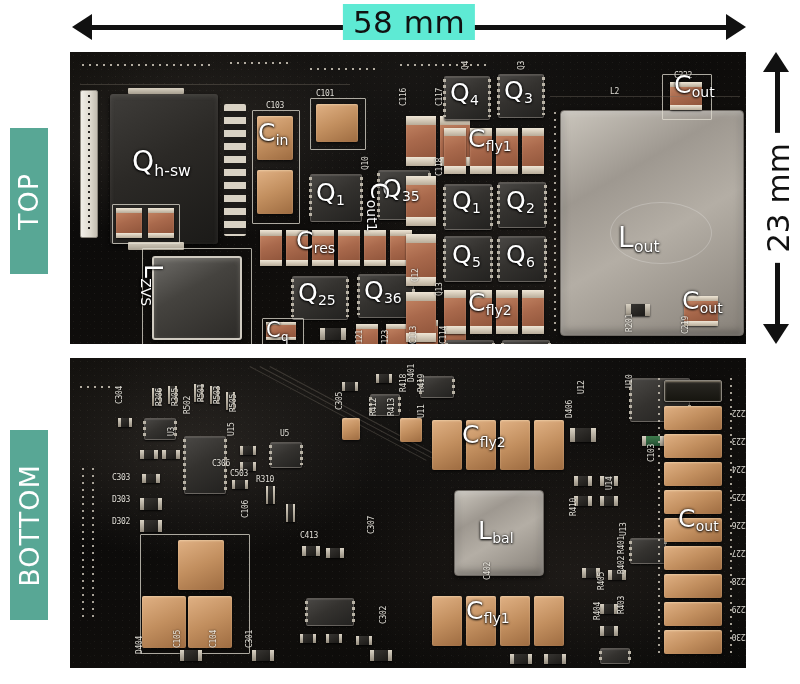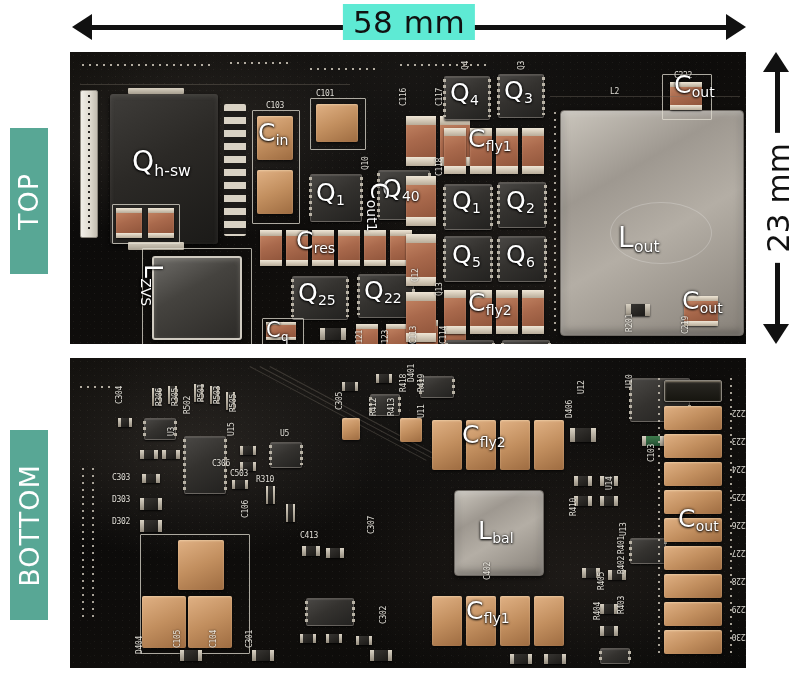--- a/index.html
+++ b/index.html
@@ -255,21 +255,21 @@
   <div class="silk" style="left:540px;top:36px;">L2</div>
   <div class="silk" style="left:604px;top:20px;">C222</div>
 
   <div class="olabel lg" style="left:62px;top:96px;">
     <span>Q</span><sub>h-sw</sub></div>
   <div class="olabel" style="left:188px;top:68px;">
     <span>C</span><sub>in</sub></div>
   <div class="olabel" style="left:246px;top:128px;">
     <span>Q</span><sub>1</sub></div>
   <div class="olabel" style="left:312px;top:124px;">
-    <span>Q</span><sub>40</sub></div>
+    <span>Q</span><sub>35</sub></div>
   <div class="olabel" style="left:226px;top:176px;">
     <span>C</span><sub>res</sub></div>
   <div class="olabel" style="left:322px;top:130px;transform:rotate(90deg);transform-origin:left top;">
     <span>C</span><sub>out1</sub></div>
   <div class="olabel" style="left:380px;top:28px;">
     <span>Q</span><sub>4</sub></div>
   <div class="olabel" style="left:434px;top:26px;">
     <span>Q</span><sub>3</sub></div>
   <div class="olabel" style="left:398px;top:74px;">
     <span>C</span><sub>fly1</sub></div>
@@ -283,21 +283,21 @@
     <span>Q</span><sub>6</sub></div>
   <div class="olabel lg" style="left:548px;top:172px;">
     <span>L</span><sub>out</sub></div>
   <div class="olabel" style="left:604px;top:20px;">
     <span>C</span><sub>out</sub></div>
   <div class="olabel" style="left:96px;top:212px;transform:rotate(90deg);transform-origin:left top;">
     <span>L</span><sub>ZVS</sub></div>
   <div class="olabel" style="left:228px;top:228px;">
     <span>Q</span><sub>25</sub></div>
   <div class="olabel" style="left:294px;top:226px;">
-    <span>Q</span><sub>22</sub></div>
+    <span>Q</span><sub>36</sub></div>
   <div class="olabel sm" style="left:196px;top:268px;">
     <span>C</span><sub>q</sub></div>
   <div class="olabel" style="left:398px;top:238px;">
     <span>C</span><sub>fly2</sub></div>
 
   <div class="olabel" style="left:612px;top:236px;">
     <span>C</span><sub>out</sub></div>
 </div>
 
 <div class="board" id="board-bottom">

